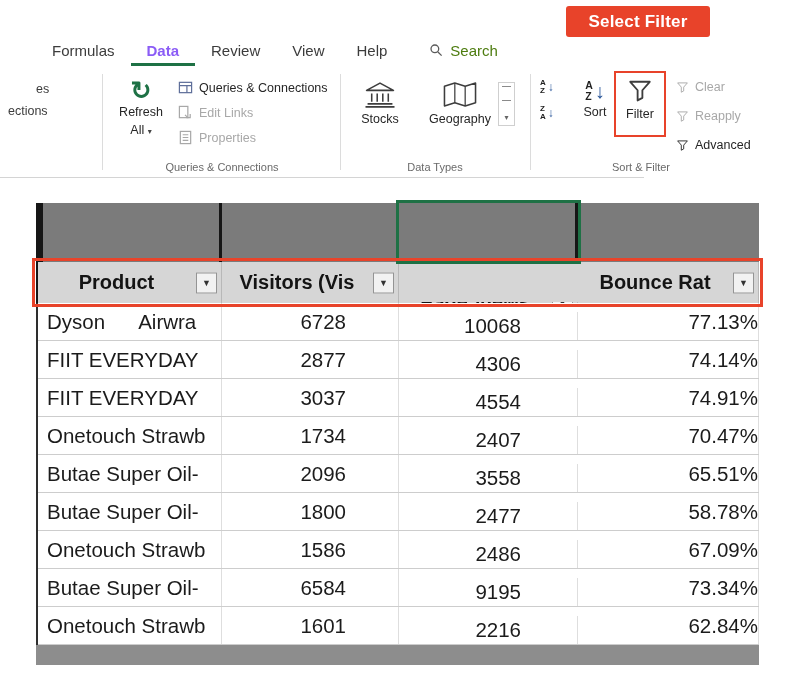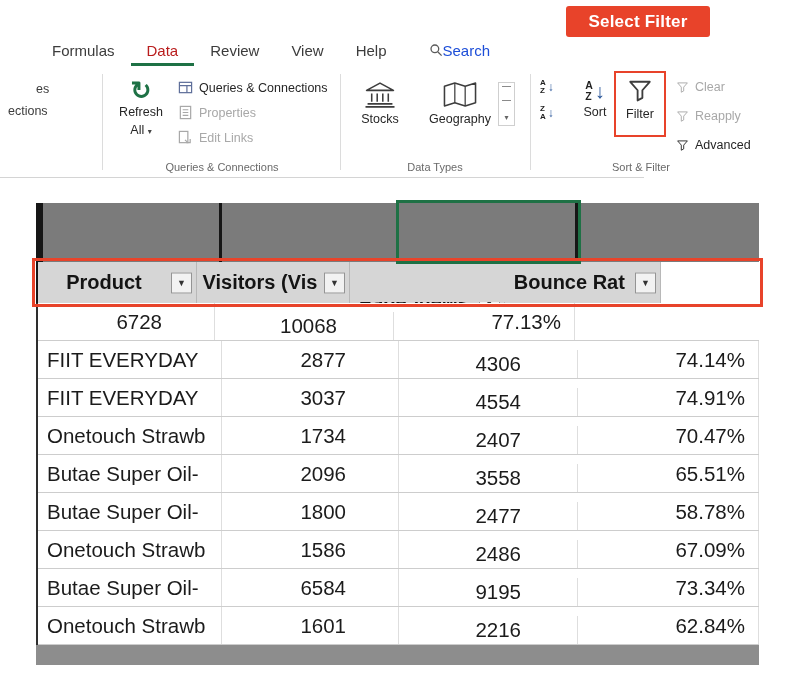--- a/index.html
+++ b/index.html
@@ -20,22 +20,22 @@
     letter-spacing: .2px;
   }
 
   
   #tabrow {
     position: absolute; left: 36px; top: 38px; height: 28px;
     display: flex; align-items: stretch; font-size: 15px; color: #3c3c3c;
   }
   #tabs { display: flex; }
   .tab { padding: 4px 16px 6px; }
-  .tab.active { font-weight: 400; color: #b91c1c; border-bottom: 3px solid var(--green); }
-  #searchbox { display: flex; align-items: center; margin-left: 26px; color: #1d4ed8; padding-bottom: 4px; }
+  .tab.active { font-weight: 700; color: #8b5cf6; border-bottom: 3px solid var(--green); }
+  #searchbox { display: flex; align-items: center; gap: 7px; margin-left: 26px; color: #4d7c0f; padding-bottom: 4px; }
   #searchbox svg { width: 14px; height: 14px; color: #5a5a5a; }
 
   
   #ribbon { position: absolute; left: 0; top: 66px; width: 644px; height: 112px; border-bottom: 1px solid #d4d4d4; }
   .vsep { position: absolute; top: 8px; height: 96px; width: 1px; background: #dcdcdc; }
   .grouplabel { position: absolute; bottom: 4px; font-size: 11px; color: #6a6a6a; text-align: center; white-space: nowrap; }
   .clip { position: absolute; font-size: 12.5px; color: #3c3c3c; white-space: nowrap; }
 
   .bigbtn { position: absolute; display: flex; flex-direction: column; align-items: center; gap: 4px; font-size: 12.5px; color: #262626; }
   .bigbtn .lbl { line-height: 1.1; }
@@ -78,21 +78,21 @@
   .band-c2 { width: 177px; border-right: 3px solid #161616; }
   .band-c3 { width: 179px; border-right: 3px solid #161616; }
   .band-c4 { width: 181px; }
 
   #selbox {
     position: absolute; left: 396px; top: 200px; width: 185px; height: 64px;
     border: 3px solid var(--green); z-index: 5;
   }
 
   #headerrow {
-    position: absolute; left: 36px; top: 262px; width: 625px; height: 41px;
+    position: absolute; left: 36px; top: 262px; width: 723px; height: 41px;
     display: flex; background: #d6d6d6; border-left: 2px solid #161616; z-index: 4;
   }
   .hcell {
     position: relative; display: flex; align-items: center; justify-content: center;
     padding-right: 26px; font-weight: 700; font-size: 20px; color: #141414;
     border-right: 1px solid #b8b8b8; overflow: hidden; white-space: pre;
   }
   .hc1 { width: 184px; } .hc2 { width: 177px; } .hc3 { width: 179px; margin-top: 40px; } .hc4 { width: 181px; }
   .ddbtn {
     position: absolute; right: 4px; top: 50%; transform: translateY(-50%);
@@ -107,21 +107,21 @@
 
   #grid { position: absolute; left: 36px; top: 303px; width: 723px; border-left: 2px solid #2e2e2e; z-index: 3; }
   .row { display: flex; height: 38px; border-bottom: 1px solid #cdcdcd; background: #fff; }
   .cell {
     display: flex; align-items: center; font-size: 20.5px; color: #1b1b1b;
     border-right: 1px solid #dedede; overflow: hidden; white-space: pre;
   }
   .c1 { width: 184px; padding-left: 9px; }
   .c2 { width: 177px; justify-content: flex-end; padding-right: 52px; }
   .c3 { width: 179px; justify-content: flex-end; padding-right: 56px; margin-top: 9px; }
-  .c4 { width: 181px; justify-content: flex-end; padding-right: 13px; }
+  .c4 { width: 181px; justify-content: flex-end; }
 
   #bottomband { position: absolute; left: 36px; top: 645px; width: 723px; height: 20px; background: #8d8d8d; }
 </style>
 </head>
 <body>
 
 <svg width="0" height="0" style="position:absolute" aria-hidden="true">
   <symbol id="i-funnel" viewBox="0 0 24 24">
     <path d="M3 3.5h18l-6.8 7.8v7l-4.4 2.4v-9.4z" fill="none" stroke="currentColor" stroke-width="1.7" stroke-linejoin="round"></path>
   </symbol>
@@ -185,29 +185,29 @@
   </div>
   <div class="minicol" style="left:178px; top:14px;">
     <div class="minirow">
       <svg class="ic15" style="color:#5f6f9a">
           <use href="#i-pane"></use>
         </svg>
       <span>Queries &amp; Connections</span>
     </div>
     <div class="minirow disabled">
       <svg class="ic15">
-          <use href="#i-props"></use>
-        </svg>
-      <span>Properties</span>
+          <use href="#i-link"></use>
+        </svg>
+      <span>Edit Links</span>
     </div>
     <div class="minirow disabled">
       <svg class="ic15">
-          <use href="#i-link"></use>
-        </svg>
-      <span>Edit Links</span>
+          <use href="#i-props"></use>
+        </svg>
+      <span>Properties</span>
     </div>
   </div>
   <div class="grouplabel" style="left:106px; width:232px;">Queries &amp; Connections</div>
 
   <div class="bigbtn" style="left:352px; top:14px; width:56px;">
     <svg class="bank-ic">
         <use href="#i-bank"></use>
       </svg>
     <span class="lbl">Stocks</span>
   </div>
@@ -289,20 +289,21 @@
 <div id="selbox"></div>
 <div id="headerrow">
     <div class="hcell hc1"><span>Product</span><div class="ddbtn">▼</div></div>
     <div class="hcell hc2"><span>Visitors (Vis</span><div class="ddbtn">▼</div></div>
     <div class="hcell hc3"><span>Page Views</span><div class="ddbtn">▼</div></div>
     <div class="hcell hc4"><span>Bounce Rat</span><div class="ddbtn">▼</div></div>
   </div>
 <div id="hlbox"></div>
 <div id="grid">
     <div class="row">
+      <div class="cell c1">Dyson      Airwra</div>
       <div class="cell c2">6728</div>
       <div class="cell c3">10068</div>
       <div class="cell c4">77.13%</div>
     </div>
     <div class="row">
       <div class="cell c1">FIIT EVERYDAY</div>
       <div class="cell c2">2877</div>
       <div class="cell c3">4306</div>
       <div class="cell c4">74.14%</div>
     </div>

